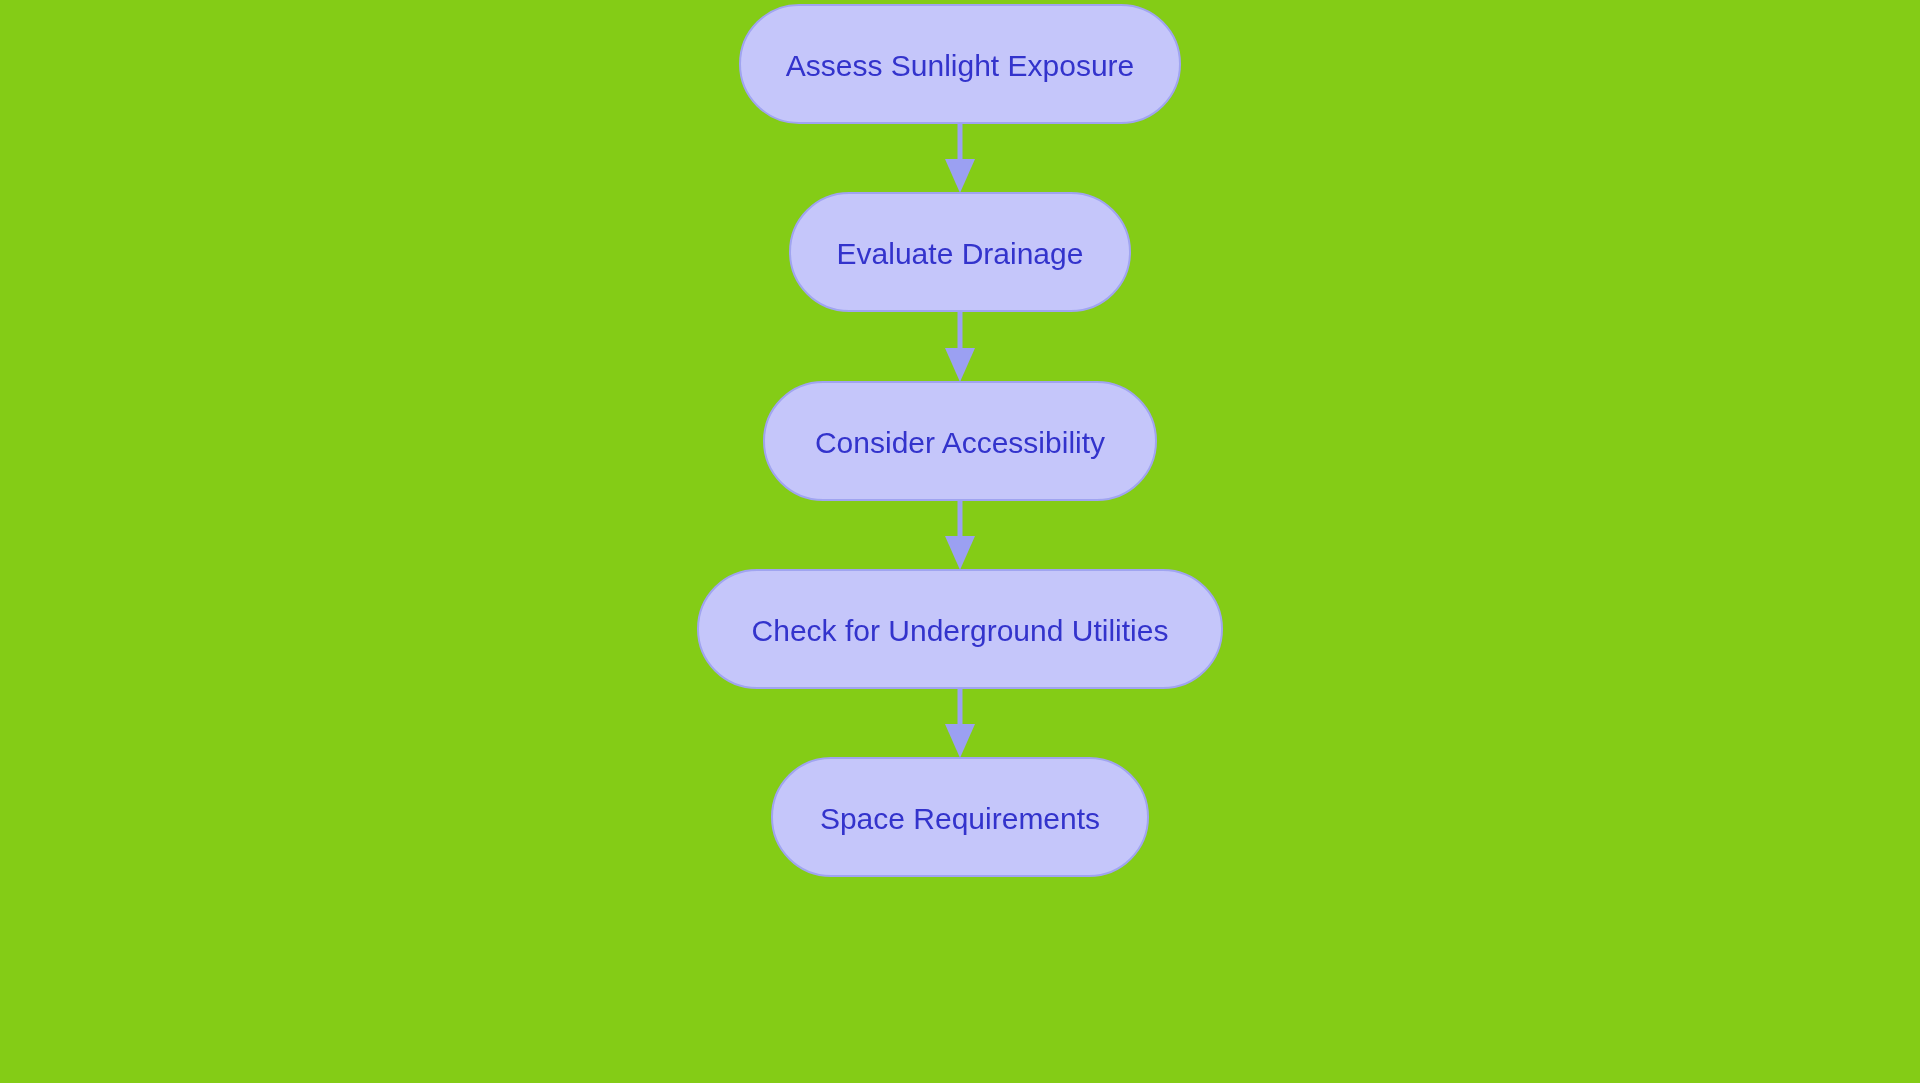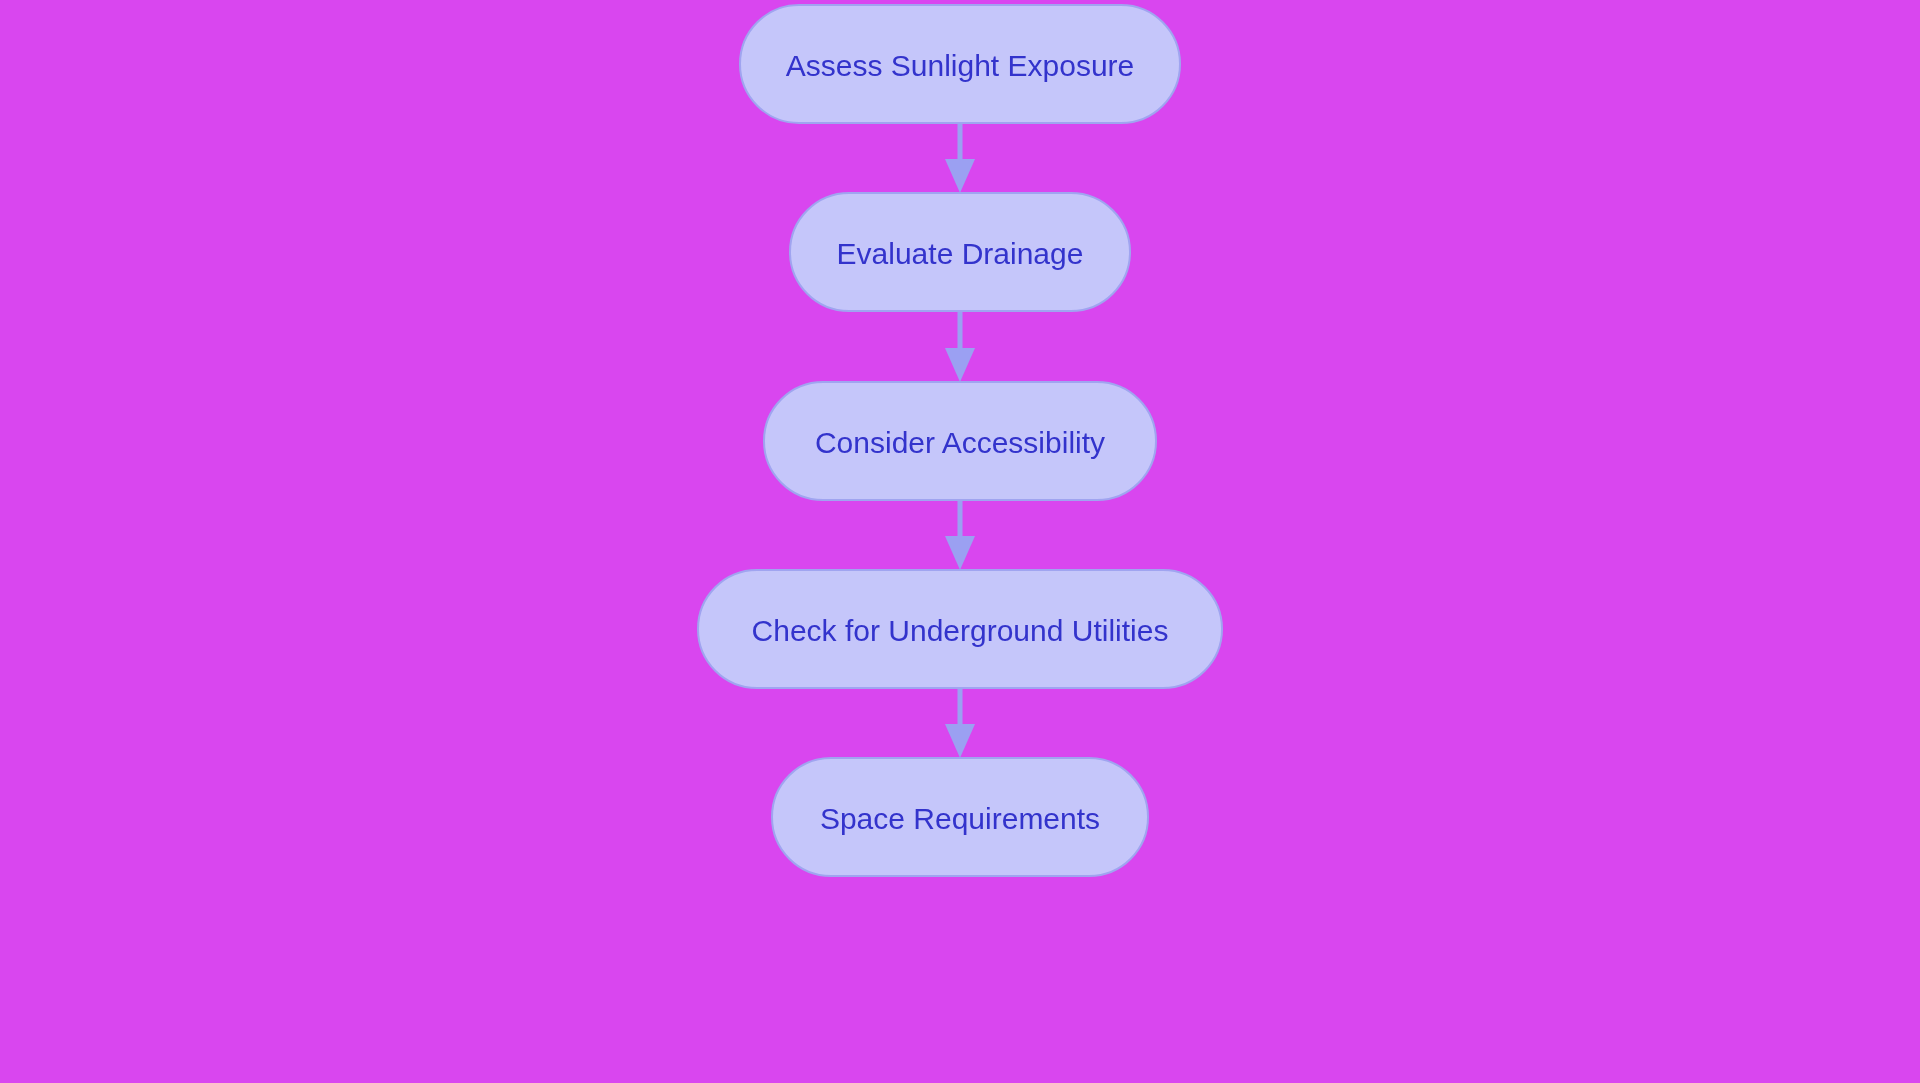--- a/index.html
+++ b/index.html
@@ -8,21 +8,21 @@
     padding: 0;
     background: #ffffff;
   }
   body {
     font-family: "Liberation Sans", "DejaVu Sans", sans-serif;
   }
   #canvas {
     position: relative;
     width: 1920px;
     height: 1083px;
-    background: #d946ef;
+    background: #84cc16;
     overflow: hidden;
   }
   #flow-svg {
     position: absolute;
     left: 0;
     top: 0;
     width: 1920px;
     height: 1083px;
     display: block;
   }

